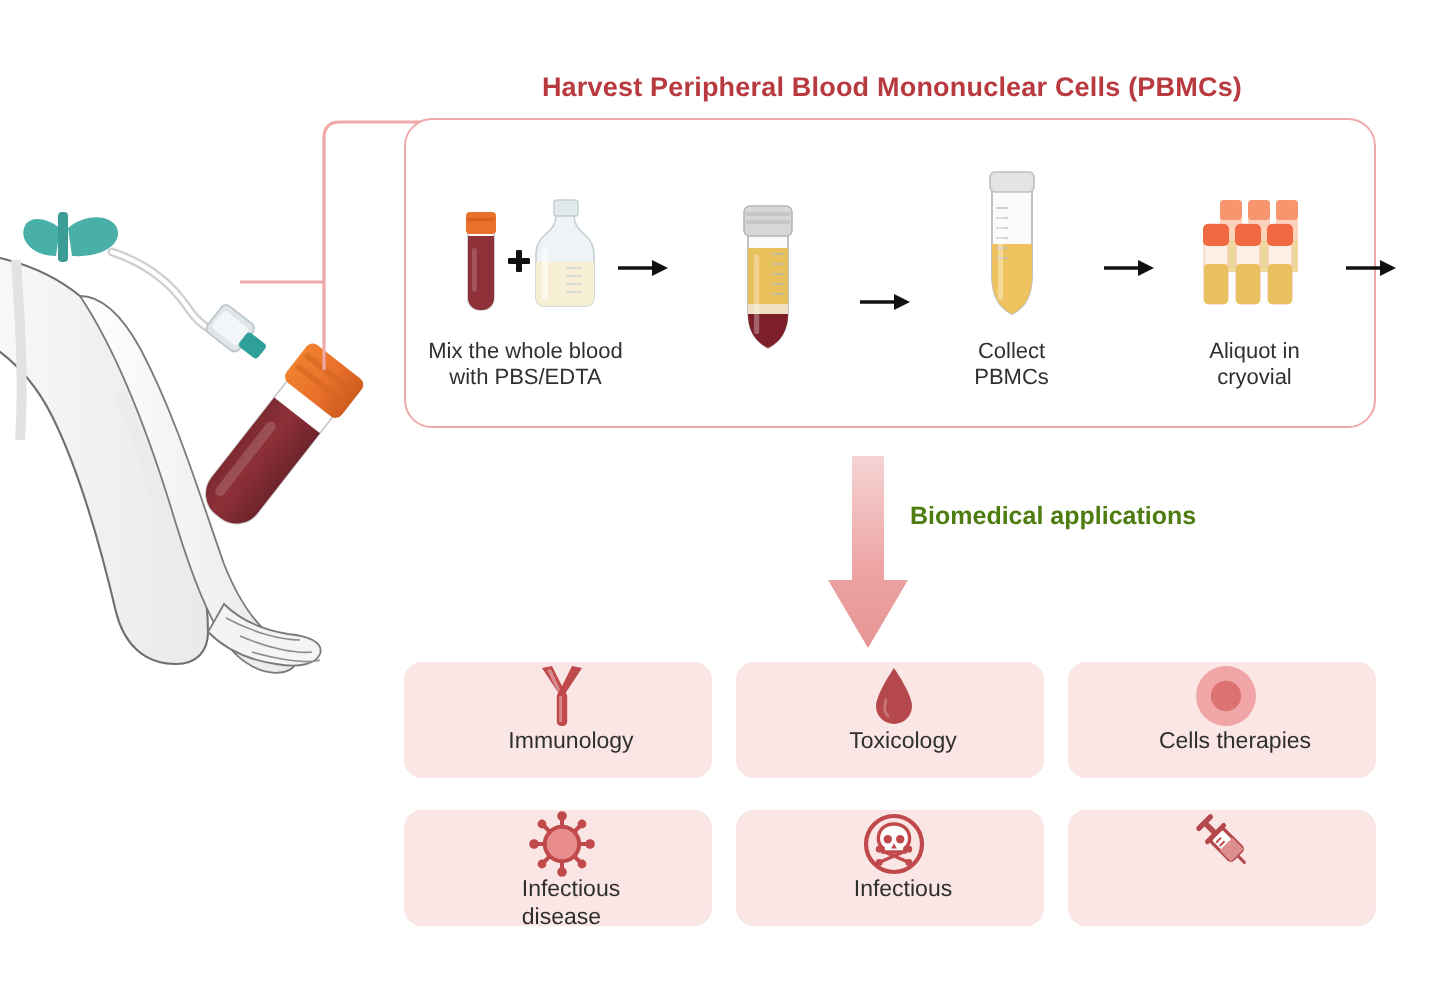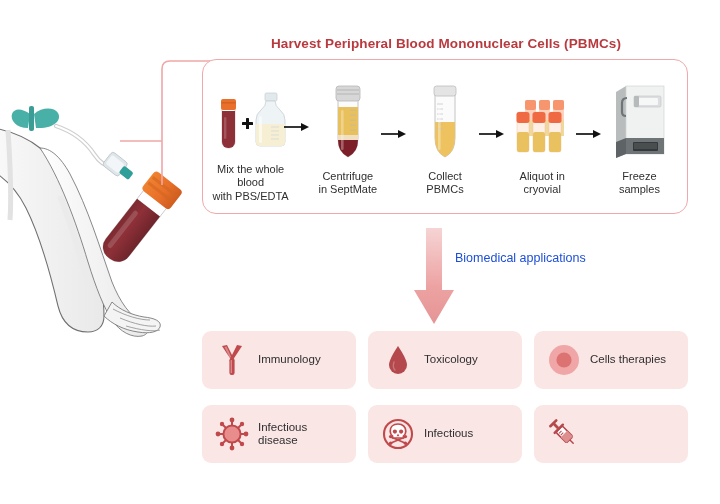--- a/index.html
+++ b/index.html
@@ -49,33 +49,33 @@
     position:absolute;right:-11px;top:52px;width:26px;height:10px;
   }
 
   
   .connector{position:absolute;left:120px;top:55px;width:110px;height:130px;}
 
   
   .bigarrow{position:absolute;left:412px;top:228px;width:44px;height:98px;}
   .bio-caption{
     position:absolute;left:455px;top:251px;
-    font-size:12.5px;font-weight:normal;color:#1d4ed8;
+    font-size:12.5px;font-weight:bold;color:#4d7c0f;
   }
 
   
   .cards{
     position:absolute;left:202px;top:331px;width:486px;height:132px;
     display:grid;grid-template-columns:repeat(3,1fr);
     grid-template-rows:repeat(2,58px);
     column-gap:12px;row-gap:16px;
   }
   .card{
     background:#fbe6e6;border-radius:9px;
-    display:flex;flex-direction:row;align-items:center;
+    display:flex;flex-direction:column;align-items:center;
     padding-left:13px;box-sizing:border-box;
   }
   .card-icon{
     width:34px;height:36px;flex:0 0 34px;
     display:flex;align-items:center;justify-content:center;
     margin-right:9px;
   }
   .card-label{
     font-size:11.5px;color:#2f2f2f;line-height:13.5px;
     white-space:pre-line;
@@ -221,22 +221,20 @@
             <line x1="26" y1="38" x2="32" y2="38"></line>
             <line x1="26" y1="43" x2="32" y2="43"></line>
             <line x1="26" y1="48" x2="32" y2="48"></line>
           </g>
           <rect x="12" y="4" width="24" height="15" rx="3" fill="#d7d7d7" stroke="#b6b6b6" stroke-width="0.8"></rect>
           <rect x="13" y="7" width="22" height="2" fill="#c6c6c6"></rect>
           <rect x="13" y="11" width="22" height="2" fill="#c6c6c6"></rect>
           <rect x="17" y="28" width="2.6" height="40" rx="1.3" fill="#ffffff" opacity="0.3"></rect>
         </svg>
       </div>
-      <div class="step-label">Centrifuge
-in SeptMate</div>
       <svg class="arrow" viewBox="0 0 26 10">
         <line x1="0" y1="5" x2="18" y2="5" stroke="#111" stroke-width="1.7"></line>
         <polygon points="17,1 25,5 17,9" fill="#111"></polygon>
       </svg>
     </div>
 
     <div class="step">
       <div class="step-art">
         <svg width="44" height="78" viewBox="0 0 44 78">
           <path d="M 12 12 h 20 v 44 q 0 14 -10 19 q -10 -5 -10 -19 Z" fill="#fbfbfb" stroke="#bdbdbd" stroke-width="0.9"></path>
@@ -301,48 +299,20 @@
         </svg>
       </div>
       <div class="step-label">Aliquot in
 cryovial</div>
       <svg class="arrow" viewBox="0 0 26 10">
         <line x1="0" y1="5" x2="18" y2="5" stroke="#111" stroke-width="1.7"></line>
         <polygon points="17,1 25,5 17,9" fill="#111"></polygon>
       </svg>
     </div>
 
-    <div class="step">
-      <div class="step-art">
-        <svg width="66" height="76" viewBox="0 0 66 76">
-
-          <path d="M 10 8 L 20 2 L 20 70 L 10 74 Z" fill="#b9bcbd"></path>
-
-          <rect x="20" y="2" width="38" height="68" fill="#f0f1f1" stroke="#d2d4d4" stroke-width="0.7"></rect>
-
-          <rect x="20" y="54" width="38" height="16" fill="#6f7477"></rect>
-          <path d="M 10 58 L 20 54 L 20 70 L 10 74 Z" fill="#5e6366"></path>
-
-          <rect x="27" y="58" width="25" height="9" rx="1" fill="#35393b"></rect>
-          <g stroke="#6a6e70" stroke-width="0.8">
-            <line x1="28" y1="60" x2="51" y2="60"></line>
-            <line x1="28" y1="62" x2="51" y2="62"></line>
-            <line x1="28" y1="64" x2="51" y2="64"></line>
-          </g>
-
-          <rect x="28" y="12" width="27" height="11" rx="1.5" fill="#dcdedf" stroke="#c2c5c6" stroke-width="0.6"></rect>
-          <rect x="31" y="14" width="21" height="7" rx="1" fill="#f6f7f7"></rect>
-          <rect x="28" y="12" width="5" height="11" rx="1" fill="#b6babb"></rect>
-
-          <path d="M 21 14 q -5 0 -5 5 v 9 q 0 4 4 4" fill="none" stroke="#6f7477" stroke-width="2.2"></path>
-        </svg>
-      </div>
-      <div class="step-label">Freeze
-samples</div>
-    </div>
   </div>
 
   <div class="bigarrow">
     <svg width="44" height="98" viewBox="0 0 44 98">
       <defs>
         <linearGradient id="arrowG" x1="0" y1="0" x2="0" y2="1">
           <stop offset="0%" stop-color="#f6d4d4"></stop>
           <stop offset="60%" stop-color="#eda3a3"></stop>
           <stop offset="100%" stop-color="#e59494"></stop>
         </linearGradient>

